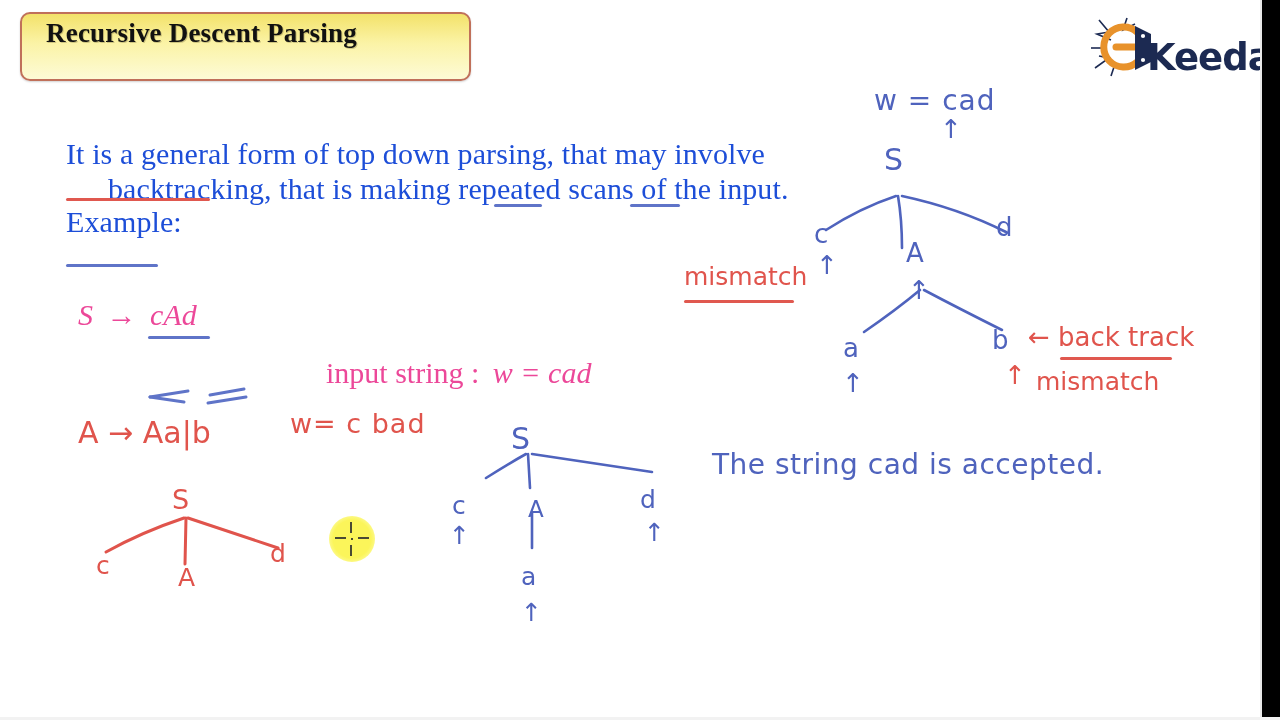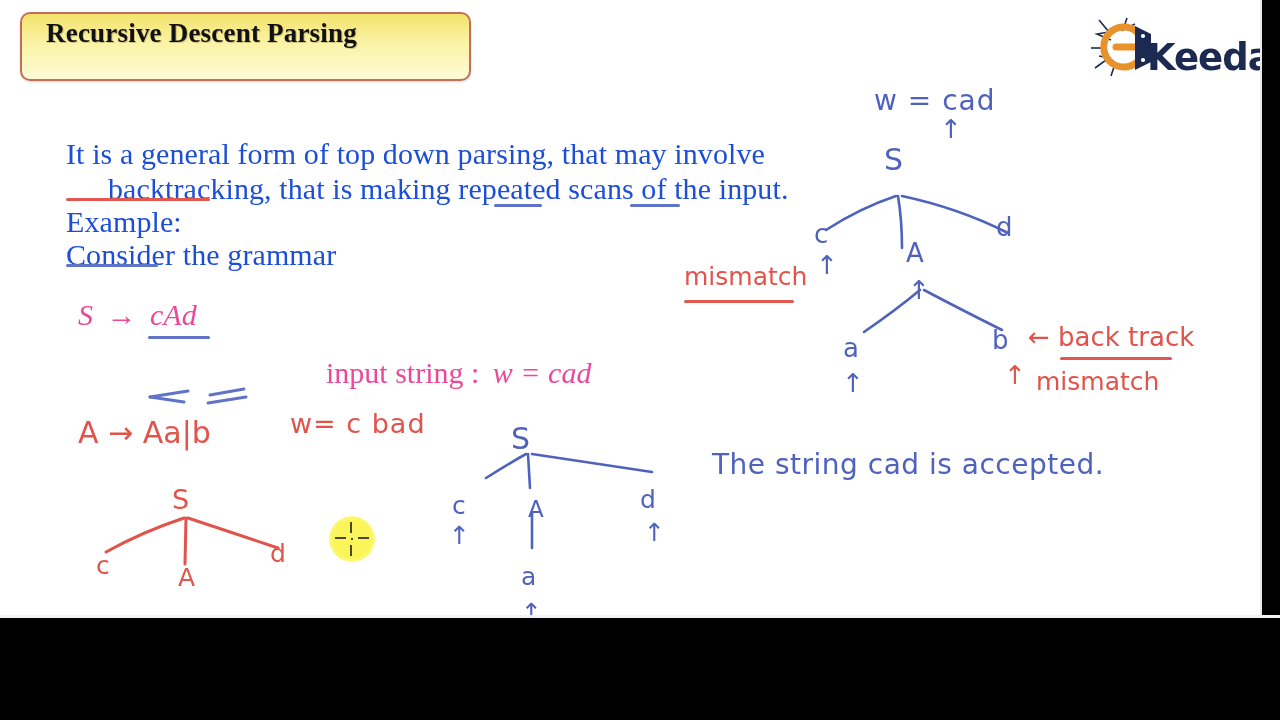--- a/index.html
+++ b/index.html
@@ -1,17 +1,17 @@
 <!DOCTYPE html>
 <html><head>
 <meta charset="utf-8">
 <style>
   html,body{margin:0;padding:0;background:#000;}
   #slide{
-    position:relative;width:1280px;height:618px;overflow:hidden;
+    position:relative;width:1280px;height:720px;overflow:hidden;
     background:#ffffff;
     font-family:"Liberation Serif", serif;
   }
   
   .bezel-right{position:absolute;top:0;right:0;width:18px;height:720px;background:#000;}
   .bezel-thin{position:absolute;top:0;right:18px;width:2px;height:720px;background:#e9e9e9;}
   .bezel-bottom{position:absolute;left:0;bottom:0;width:1280px;height:3px;background:#f2f2f2;}
 
   
   #title-plate{
@@ -93,21 +93,20 @@
       <path d="M50 12 L66 20 L66 48 L50 56 Z" fill="#1c2a52"></path>
       <circle cx="58" cy="22" r="2.1" fill="#ffffff"></circle>
       <circle cx="58" cy="46" r="2.1" fill="#ffffff"></circle>
     </svg>
     <div id="logo-word">Keeda</div>
   </div>
 
   <div class="body-line" style="left:66px;top:137px;">It is a general form of top down parsing, that may involve</div>
   <div class="body-line" style="left:66px;top:172px;margin-left:42px;">backtracking, that is making repeated scans of the input.</div>
   <div class="body-line" style="left:66px;top:205px;">Example:</div>
-  <div class="body-line" style="left:66px;top:238px;">Consider the grammar</div>
 
   <div class="mark red" style="left:66px;top:198px;width:144px;height:3px;"></div>
   <div class="mark blue" style="left:494px;top:204px;width:48px;height:2.5px;"></div>
   <div class="mark blue" style="left:630px;top:204px;width:50px;height:2.5px;"></div>
   <div class="mark blue" style="left:66px;top:264px;width:92px;height:2.5px;"></div>
 
   <div class="grammar" style="left:78px;top:298px;">
     <span class="nt">S</span>
     <span style="padding:0 6px;">→</span>
     <span class="ital">cAd</span>

